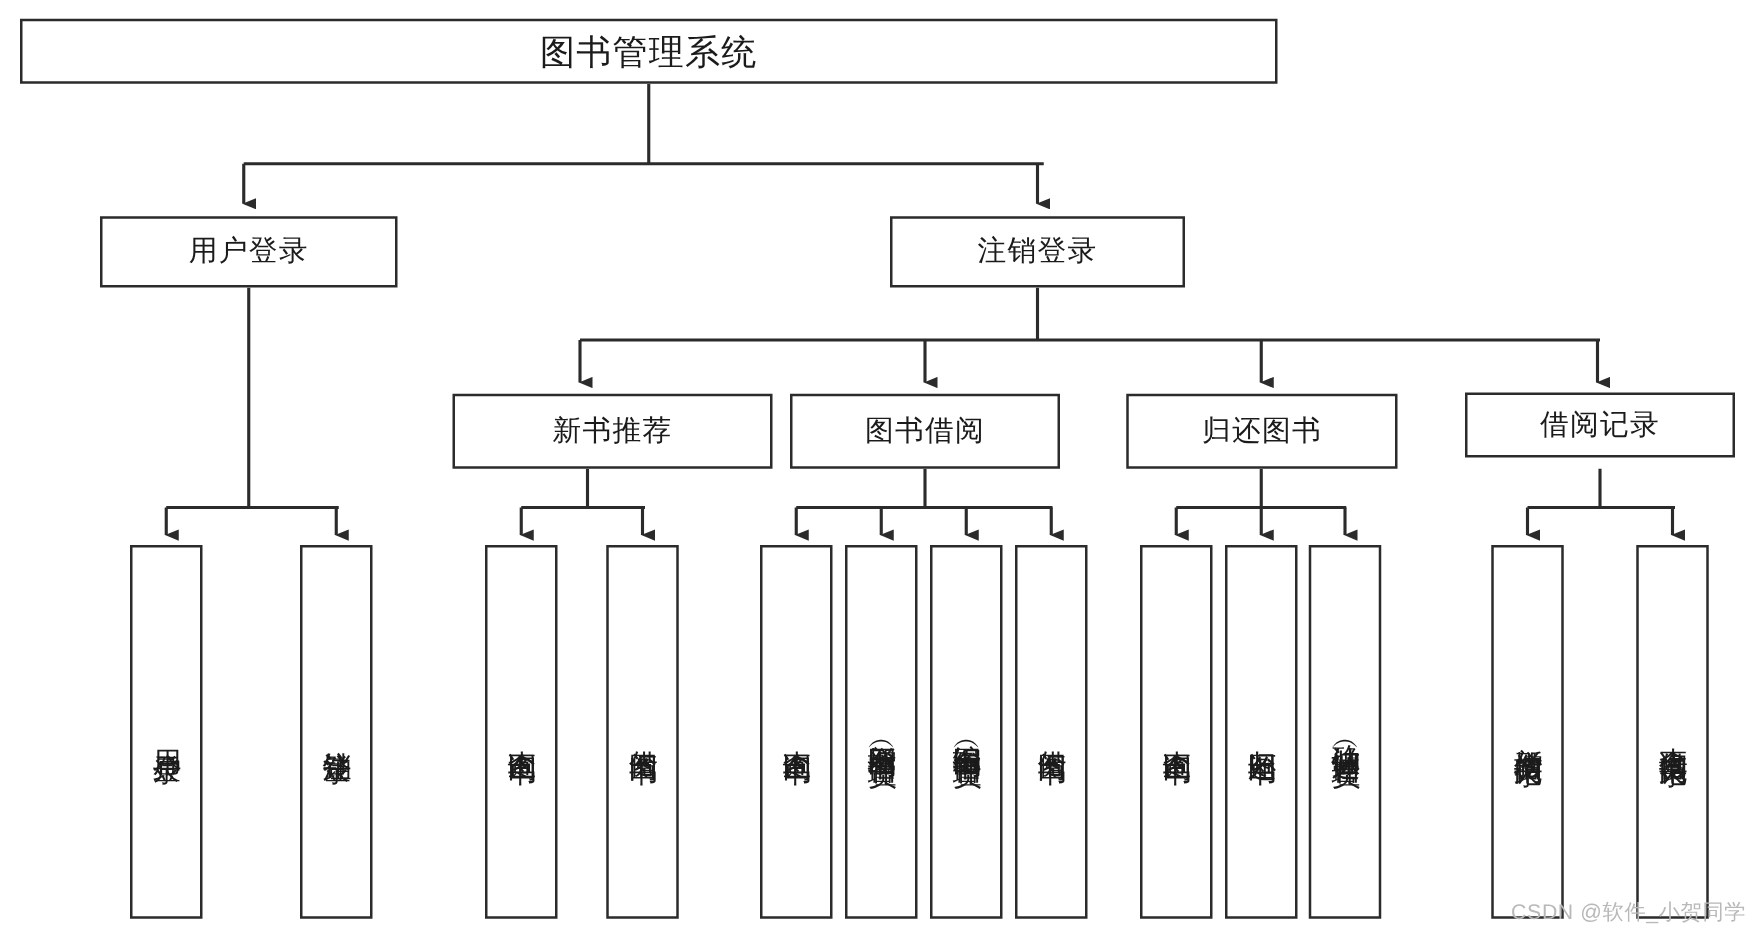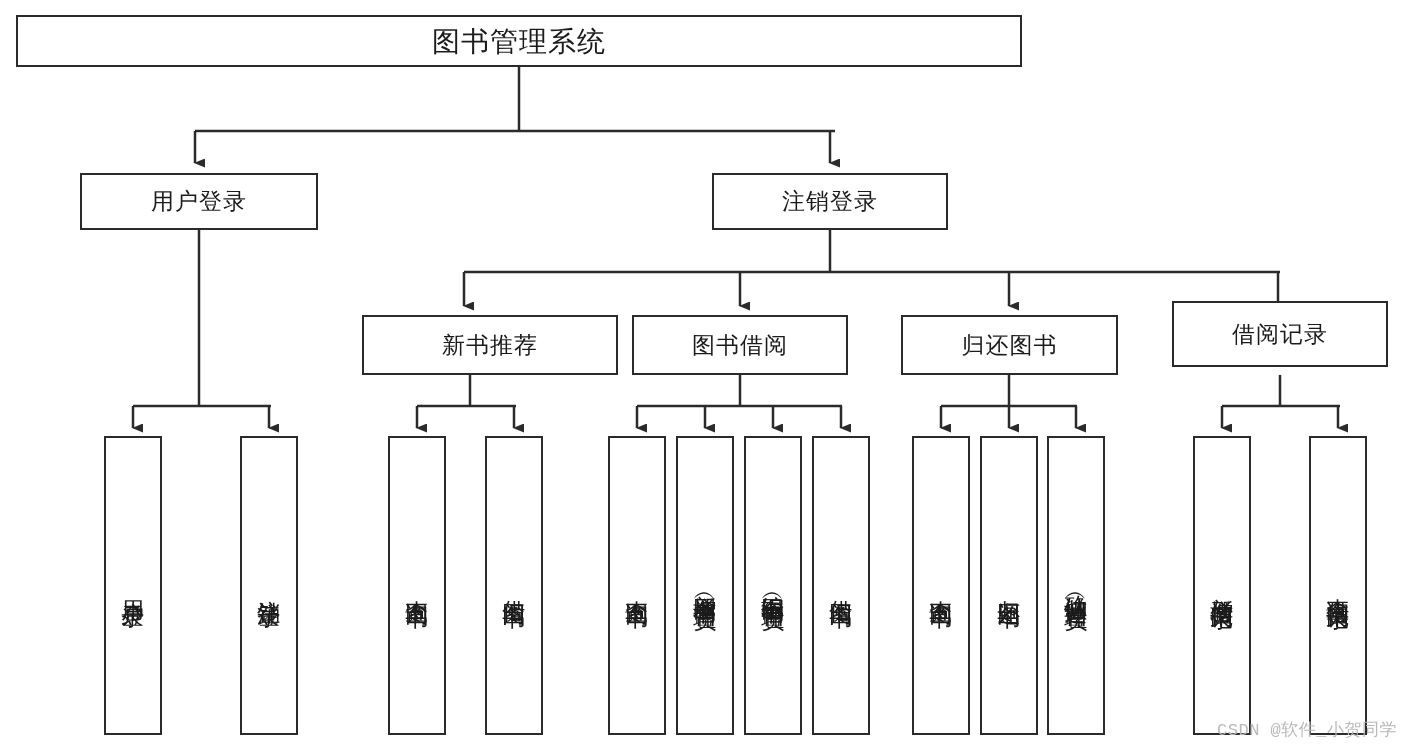--- a/index.html
+++ b/index.html
@@ -60,21 +60,21 @@
     white-space: nowrap;
   }
   .watermark {
     position: absolute;
     right: 8px;
     bottom: 6px;
     font-size: 17px;
     color: #b9b9b9;
     letter-spacing: 0.5px;
     white-space: nowrap;
-    font-family: Liberation Mono, monospace;
+    font-family: Liberation Sans, sans-serif;
     margin-top: 36px;
   }
 </style>
 </head>
 <body>
 
 <div id="canvas">
 
   <svg class="edges" viewBox="0 0 1405 747" xmlns="http://www.w3.org/2000/svg">
     <defs>
@@ -139,21 +139,21 @@
 
   <div class="node horiz" style="left:362px; top:315px; width:256px; height:60px;">
     <span>新书推荐</span>
   </div>
   <div class="node horiz" style="left:632px; top:315px; width:216px; height:60px;">
     <span>图书借阅</span>
   </div>
   <div class="node horiz" style="left:901px; top:315px; width:217px; height:60px;">
     <span>归还图书</span>
   </div>
-  <div class="node horiz" style="left:1172px; top:301px; width:216px; height:66px;">
+  <div class="node horiz" style="left:1172px; top:314px; width:216px; height:52px;">
     <span>借阅记录</span>
   </div>
 
   <div class="node vert" style="left:104px; top:436px; width:58px; height:299px;">
     <span class="vlabel">用户登录</span>
   </div>
   <div class="node vert" style="left:240px; top:436px; width:58px; height:299px;">
     <span class="vlabel">注销登录</span>
   </div>
 

